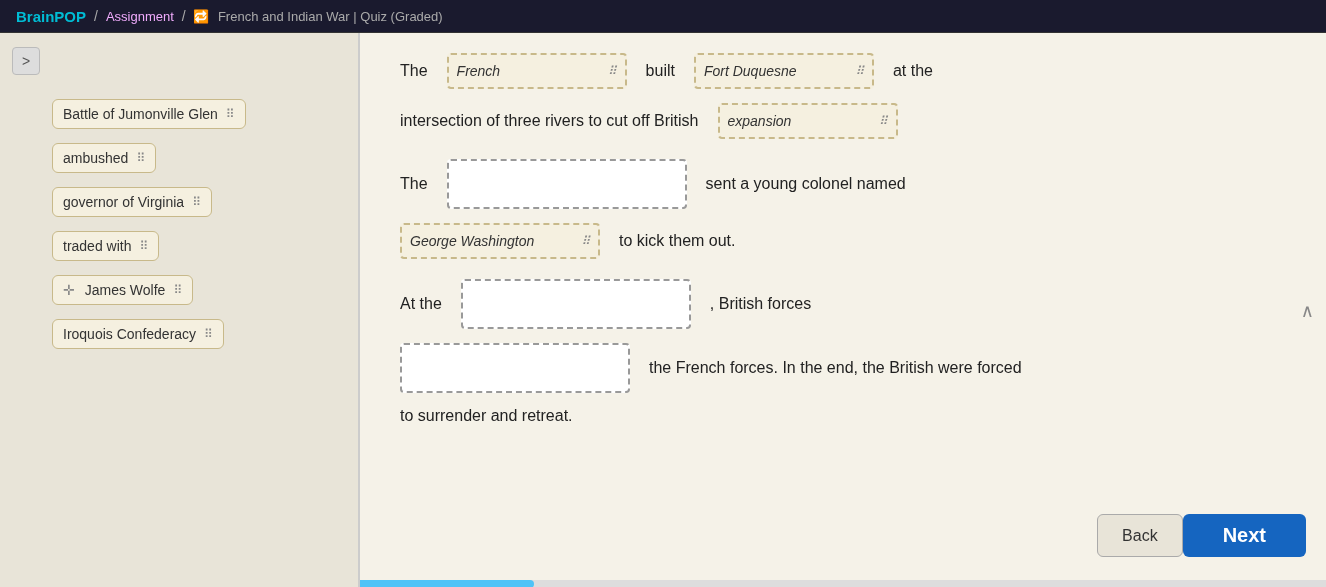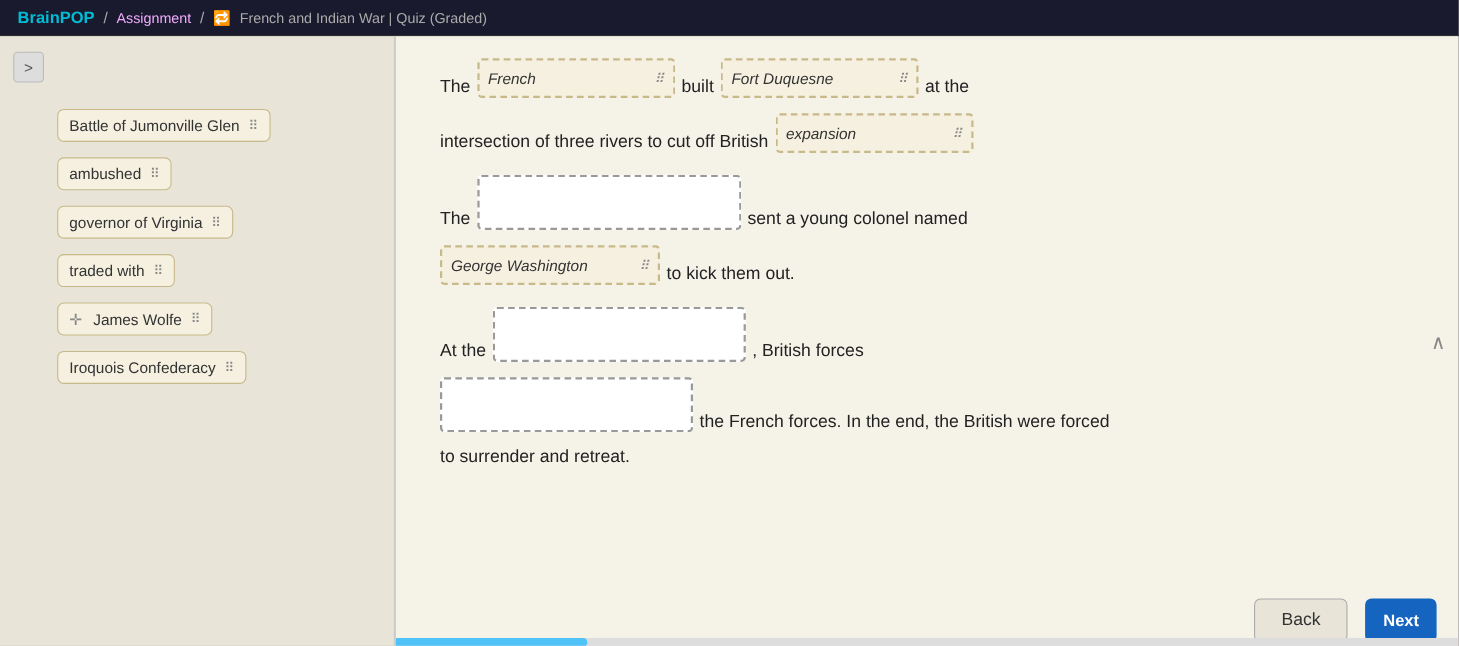--- a/index.html
+++ b/index.html
@@ -148,58 +148,58 @@
       border: 2px dashed #999;
       border-radius: 4px;
       background: #fff;
       padding: 4px 8px;
       vertical-align: middle;
       gap: 4px;
     }
 
     .sentence-row {
       display: flex;
-      align-items: flex-end;
+      align-items: center;
       flex-wrap: wrap;
-      gap: 6px;
+      gap: 19px;
       margin-bottom: 14px;
       font-size: 16px;
       color: #222;
     }
 
     .sentence-row span {
       white-space: nowrap;
     }
 
     
     .bottom-nav {
       position: absolute;
-      bottom: 4px;
+      bottom: 31px;
       right: 20px;
       display: flex;
-      gap: 16px;
+      gap: 0;
     }
 
     .btn-back {
       background: #e8e4d8;
       border: 1.5px solid #aaa;
       border-radius: 6px;
       padding: 10px 24px;
       font-size: 16px;
       color: #333;
       cursor: pointer;
       font-weight: 500;
     }
 
     .btn-next {
       background: #1565c0;
       border: none;
       border-radius: 6px;
-      padding: 10px 16px;
-      font-size: 15px;
+      padding: 10px 40px;
+      font-size: 20px;
       color: #fff;
       cursor: pointer;
       font-weight: 600;
     }
 
     
     .progress-bar-container {
       position: absolute;
       bottom: 0;
       left: 0;

